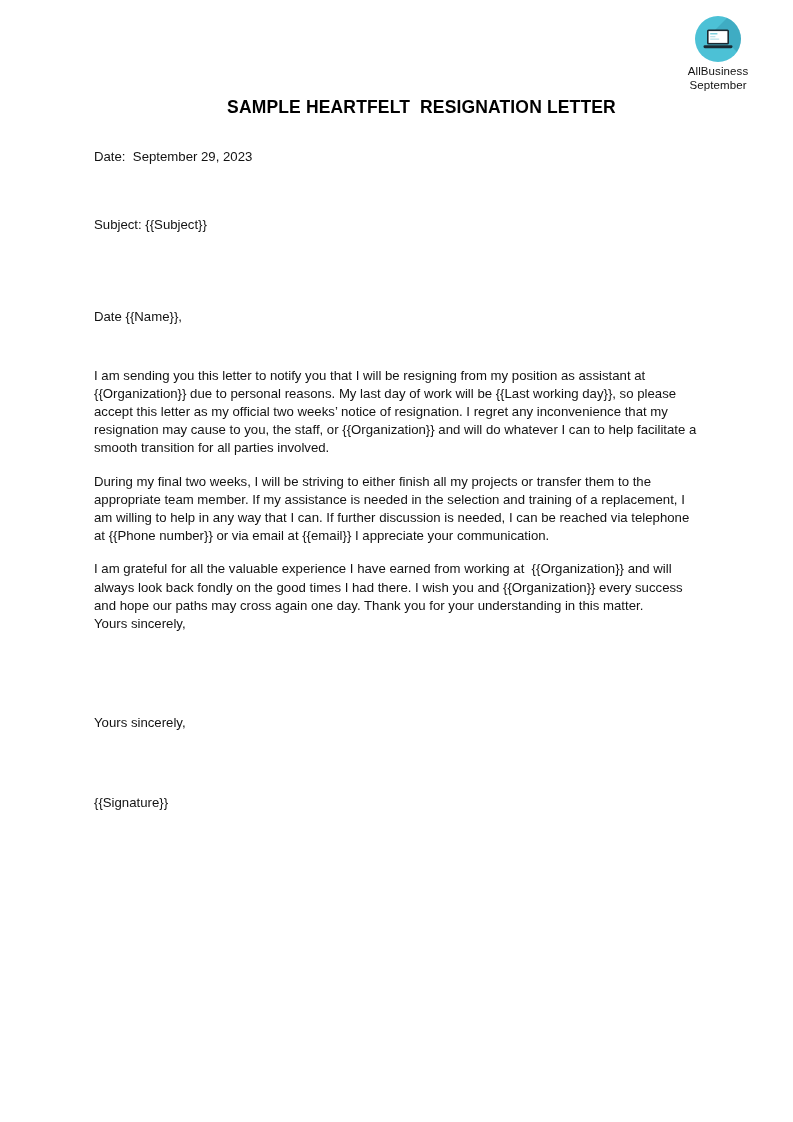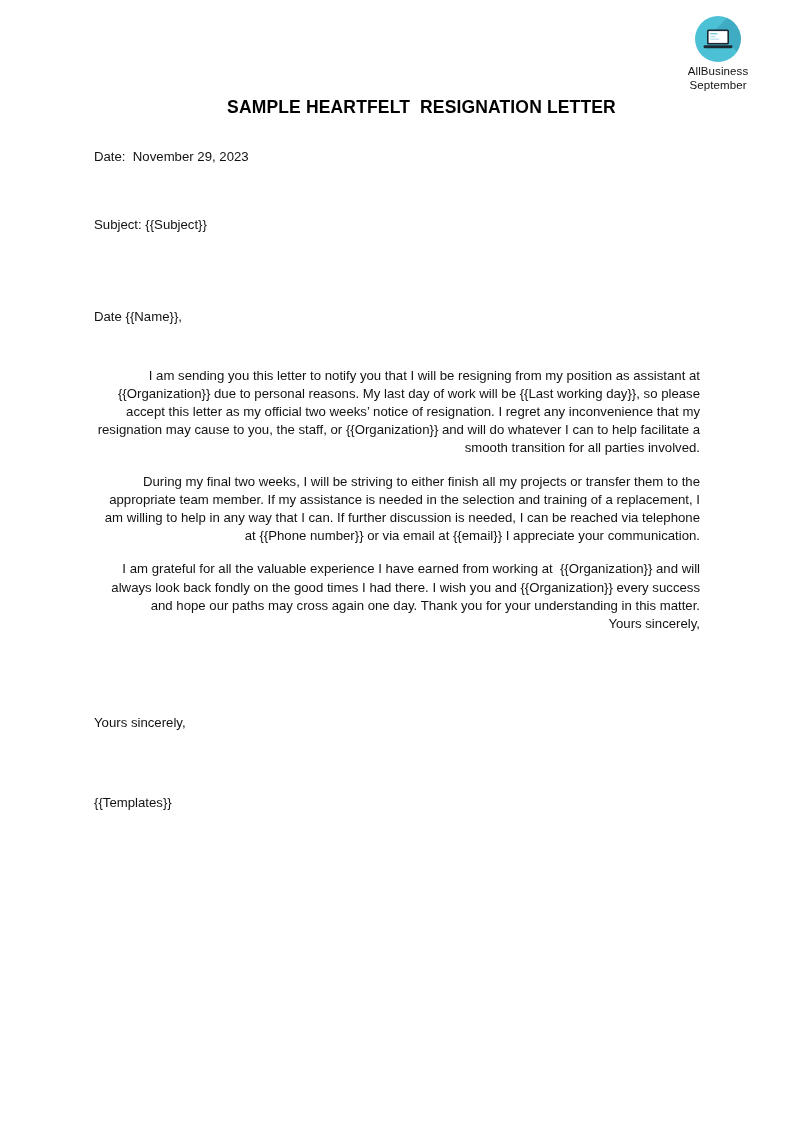--- a/index.html
+++ b/index.html
@@ -97,21 +97,21 @@
   }
   .gap-date    { height: 50px; }
   .gap-subject { height: 74px; }
   .gap-dear    { height: 40px; }
   .gap-para    { height: 15px; }
   .gap-close   { height: 81px; }
   .gap-sig     { height: 62px; }
   .gap-rule    { height: 27px; }
 
   .para {
-    text-align: right;
+    text-align: left;
   }
 
   .sig-rule {
     width: 369px;
     height: 0;
     border-top: 1.3px solid #000000;
     margin: 0 0 3px 0;
   }
 
   
@@ -148,21 +148,21 @@
     <div class="logo-caption">
       <div>AllBusiness</div>
       <div>September</div>
     </div>
   </div>
 
   <div class="doc-title">SAMPLE HEARTFELT  RESIGNATION LETTER</div>
 
   <div class="body-area">
 
-    <div class="line">Date:  November 29, 2023</div>
+    <div class="line">Date:  September 29, 2023</div>
     <div class="gap-date"></div>
 
     <div class="line">Subject: {{Subject}}</div>
     <div class="gap-subject"></div>
 
     <div class="line">Date {{Name}},</div>
     <div class="gap-dear"></div>
 
     <div class="para">I am sending you this letter to notify you that I will be resigning from my position as assistant at {{Organization}} due to personal reasons. My last day of work will be {{Last working day}}, so please accept this letter as my official two weeks’ notice of resignation. I regret any inconvenience that my resignation may cause to you, the staff, or {{Organization}} and will do whatever I can to help facilitate a smooth transition for all parties involved.</div>
     <div class="gap-para"></div>
@@ -170,21 +170,21 @@
     <div class="para">During my final two weeks, I will be striving to either finish all my projects or transfer them to the appropriate team member. If my assistance is needed in the selection and training of a replacement, I am willing to help in any way that I can. If further discussion is needed, I can be reached via telephone at {{Phone number}} or via email at {{email}} I appreciate your communication.</div>
     <div class="gap-para"></div>
 
     <div class="para">I am grateful for all the valuable experience I have earned from working at  {{Organization}} and will always look back fondly on the good times I had there. I wish you and {{Organization}} every success and hope our paths may cross again one day. Thank you for your understanding in this matter.
 Yours sincerely,</div>
 
     <div class="gap-close"></div>
     <div class="line">Yours sincerely,</div>
 
     <div class="gap-sig"></div>
-    <div class="line">{{Templates}}</div>
+    <div class="line">{{Signature}}</div>
 
     <div class="gap-rule"></div>
     <div class="sig-rule"></div>
     <div class="line">{{Formal Last}} {{Title}}</div>
 
   </div>
 
   <div class="footer">Page 1 of 7</div>
 
 </div>

